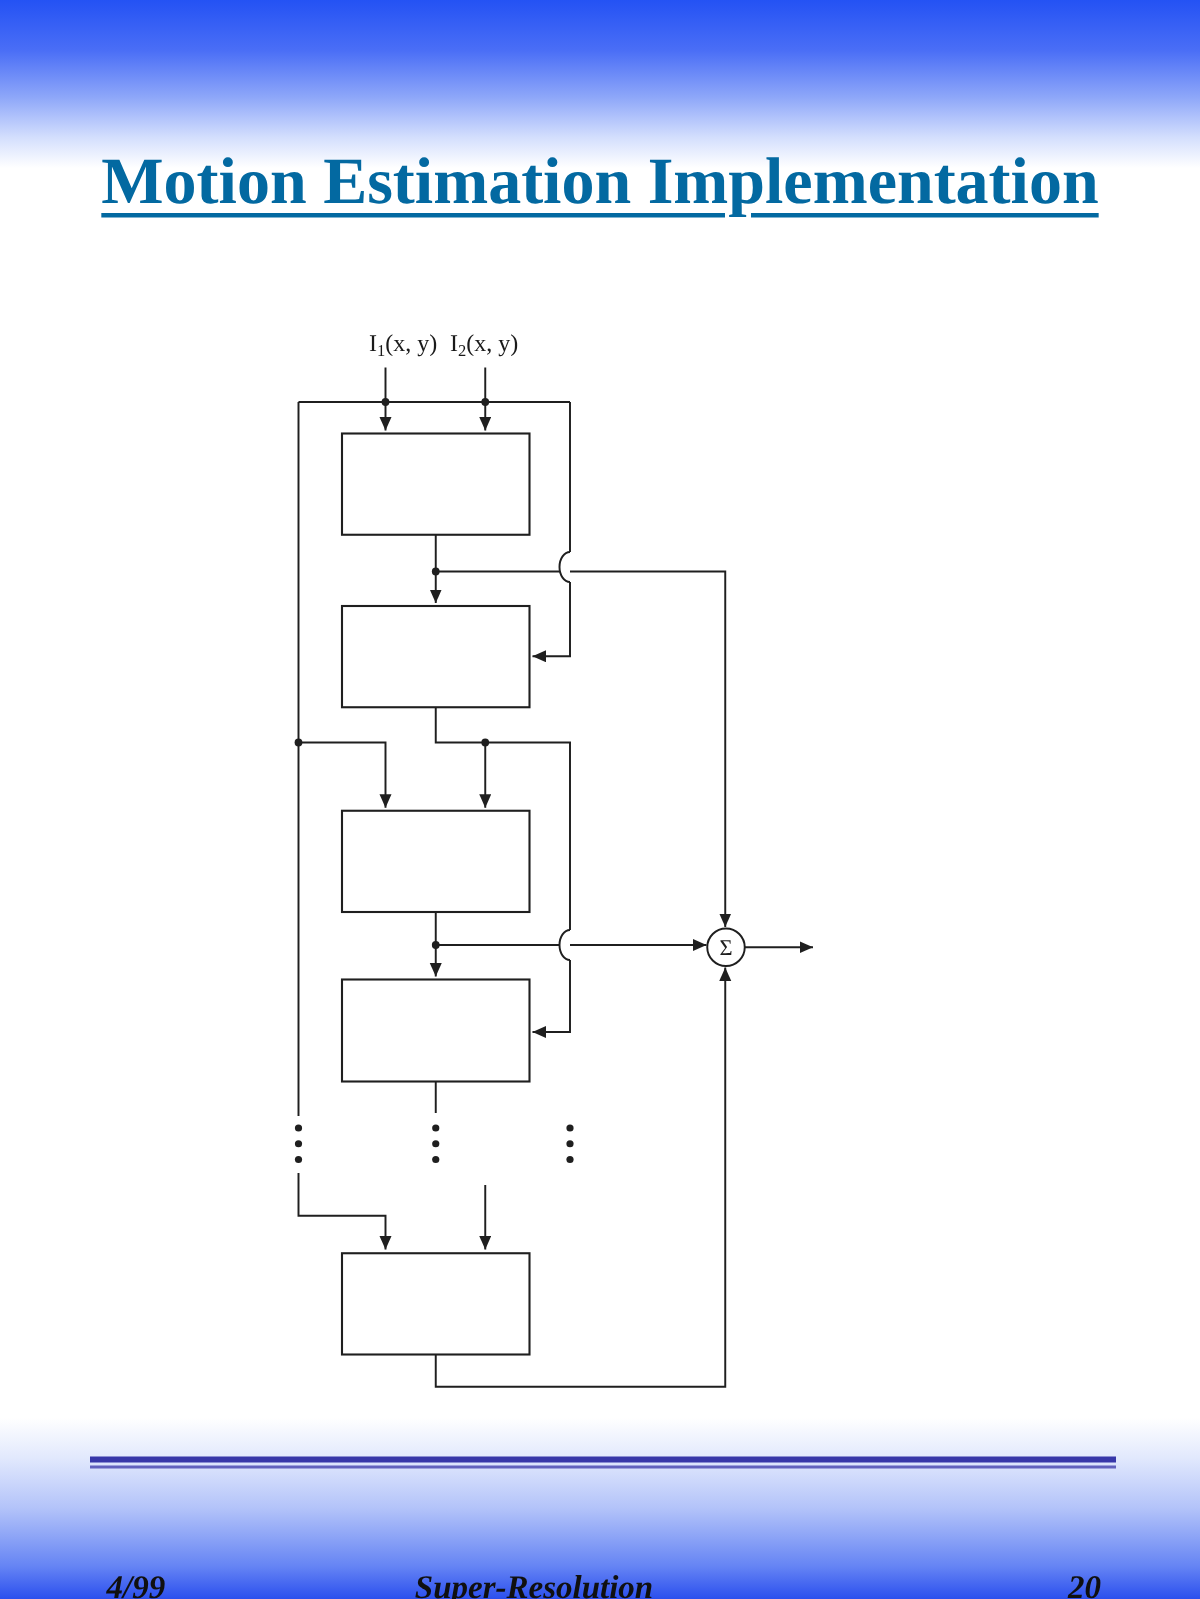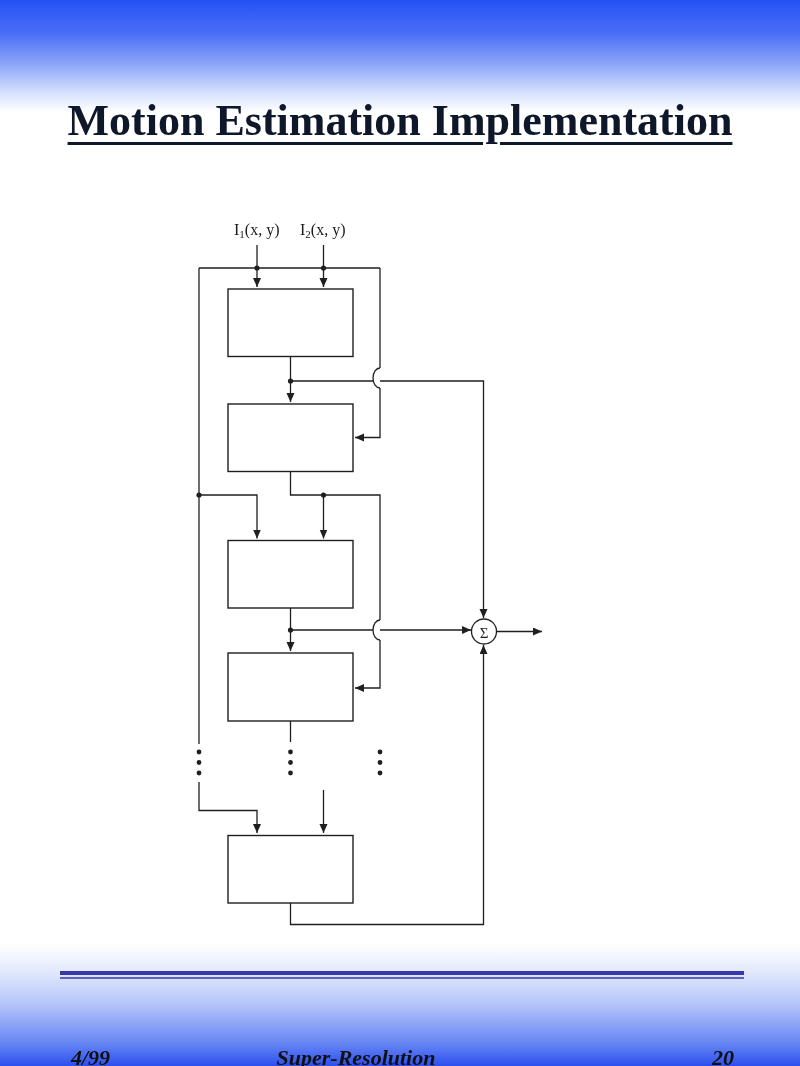--- a/index.html
+++ b/index.html
@@ -17,36 +17,36 @@
   .gradient-bottom {
     position: absolute; left: 0; top: 945px; width: 800px; height: 121px;
     background: linear-gradient(180deg, #ffffff 0%, #e2e9fd 22%, #b3c3f9 50%, #6584f4 82%, #2b4fee 100%);
   }
   .title-block {
     position: absolute; left: 0; top: 97px; width: 800px;
     text-align: center;
     font-weight: bold;
     font-size: 44px;
     line-height: 48px;
-    color: #0f172a;
+    color: #0369a1;
     letter-spacing: 0px;
   }
   .title-line {
     text-decoration: underline;
     text-decoration-thickness: 3px;
     text-underline-offset: 7px;
   }
   .diagram-svg { position: absolute; left: 0; top: 0; }
   .input-label {
     position: absolute; top: 221px;
     font-size: 16px; color: #1a1a1a;
     white-space: nowrap;
   }
   .input-label sub { font-size: 11px; vertical-align: -3px; }
-  .label-1 { left: 234px; }
+  .label-1 { left: 246px; }
   .label-2 { left: 300px; }
   .footer-divider {
     position: absolute; left: 60px; top: 971px; width: 684px;
   }
   .divider-thick { height: 4px; background: #3737a9; }
   .divider-gap { height: 2px; }
   .divider-thin { height: 1.5px; background: #6161bd; }
   .footer-row {
     position: absolute; left: 0; top: 1045px; width: 800px; height: 26px;
     font-weight: bold; font-style: italic;

